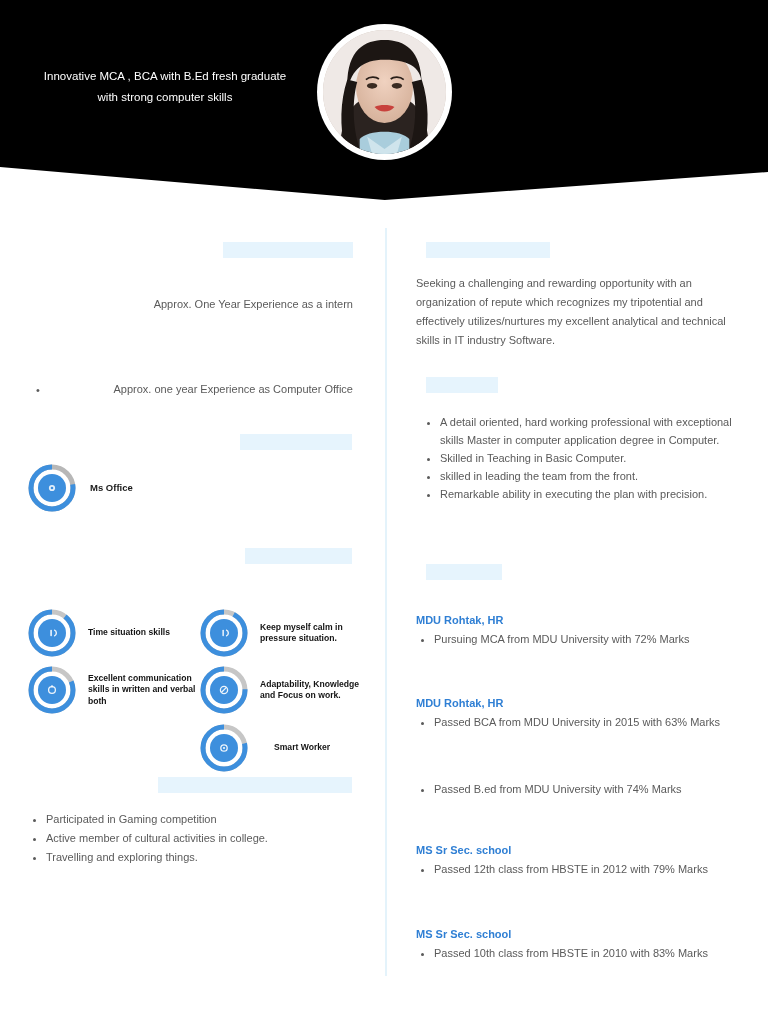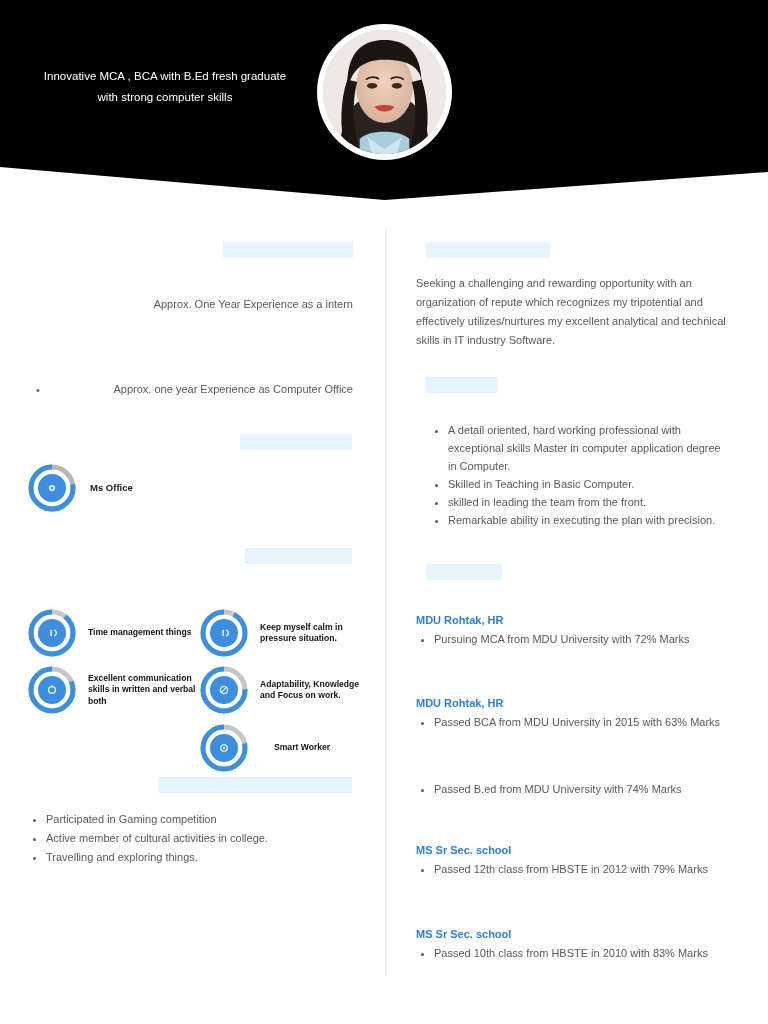--- a/index.html
+++ b/index.html
@@ -217,21 +217,21 @@
     line-height: 19px;
     color: #5a5a5a;
   }
   .highlights {
     position: absolute;
     left: 18px;
     top: 181px;
     width: 326px;
   }
   .highlights ul {
-    margin: 12px;
+    margin: 4px;
     padding-left: 18px;
     list-style: disc;
   }
   .highlights li {
     font-size: 11px;
     line-height: 18px;
     color: #5a5a5a;
   }
 
   .education {
@@ -330,21 +330,21 @@
     <div class="ss-item ss-a">
       <span class="ring">
         <svg width="48" height="48" viewBox="0 0 48 48">
           <circle cx="24" cy="24" r="21" fill="none" stroke="#c6c6c6" stroke-width="5"></circle>
           <circle cx="24" cy="24" r="21" fill="none" stroke="#3d8fdd" stroke-width="5" stroke-dasharray="118 132" stroke-dashoffset="-14" transform="rotate(-90 24 24)"></circle>
           <circle cx="24" cy="24" r="14" fill="#3d8fdd"></circle>
           <rect x="22.3" y="20.8" width="1.6" height="6.4" rx="0.7" fill="#ffffff" opacity="0.9"></rect>
           <path d="M26.2 20.9 a3.3 3.3 0 0 1 0 6.2" fill="none" stroke="#ffffff" stroke-width="1.4" opacity="0.9"></path>
         </svg>
       </span>
-      <span class="lbl">Time management things</span>
+      <span class="lbl">Time situation skills</span>
     </div>
 
     <div class="ss-item ss-b">
       <span class="ring">
         <svg width="48" height="48" viewBox="0 0 48 48">
           <circle cx="24" cy="24" r="21" fill="none" stroke="#c6c6c6" stroke-width="5"></circle>
           <circle cx="24" cy="24" r="21" fill="none" stroke="#3d8fdd" stroke-width="5" stroke-dasharray="108 132" stroke-dashoffset="-24" transform="rotate(-90 24 24)"></circle>
           <circle cx="24" cy="24" r="14" fill="#3d8fdd"></circle>
           <circle cx="24" cy="24" r="3.4" fill="none" stroke="#ffffff" stroke-width="1.3" opacity="0.9"></circle>
           <rect x="23.3" y="19.2" width="1.4" height="2.2" fill="#ffffff" opacity="0.9"></rect>

